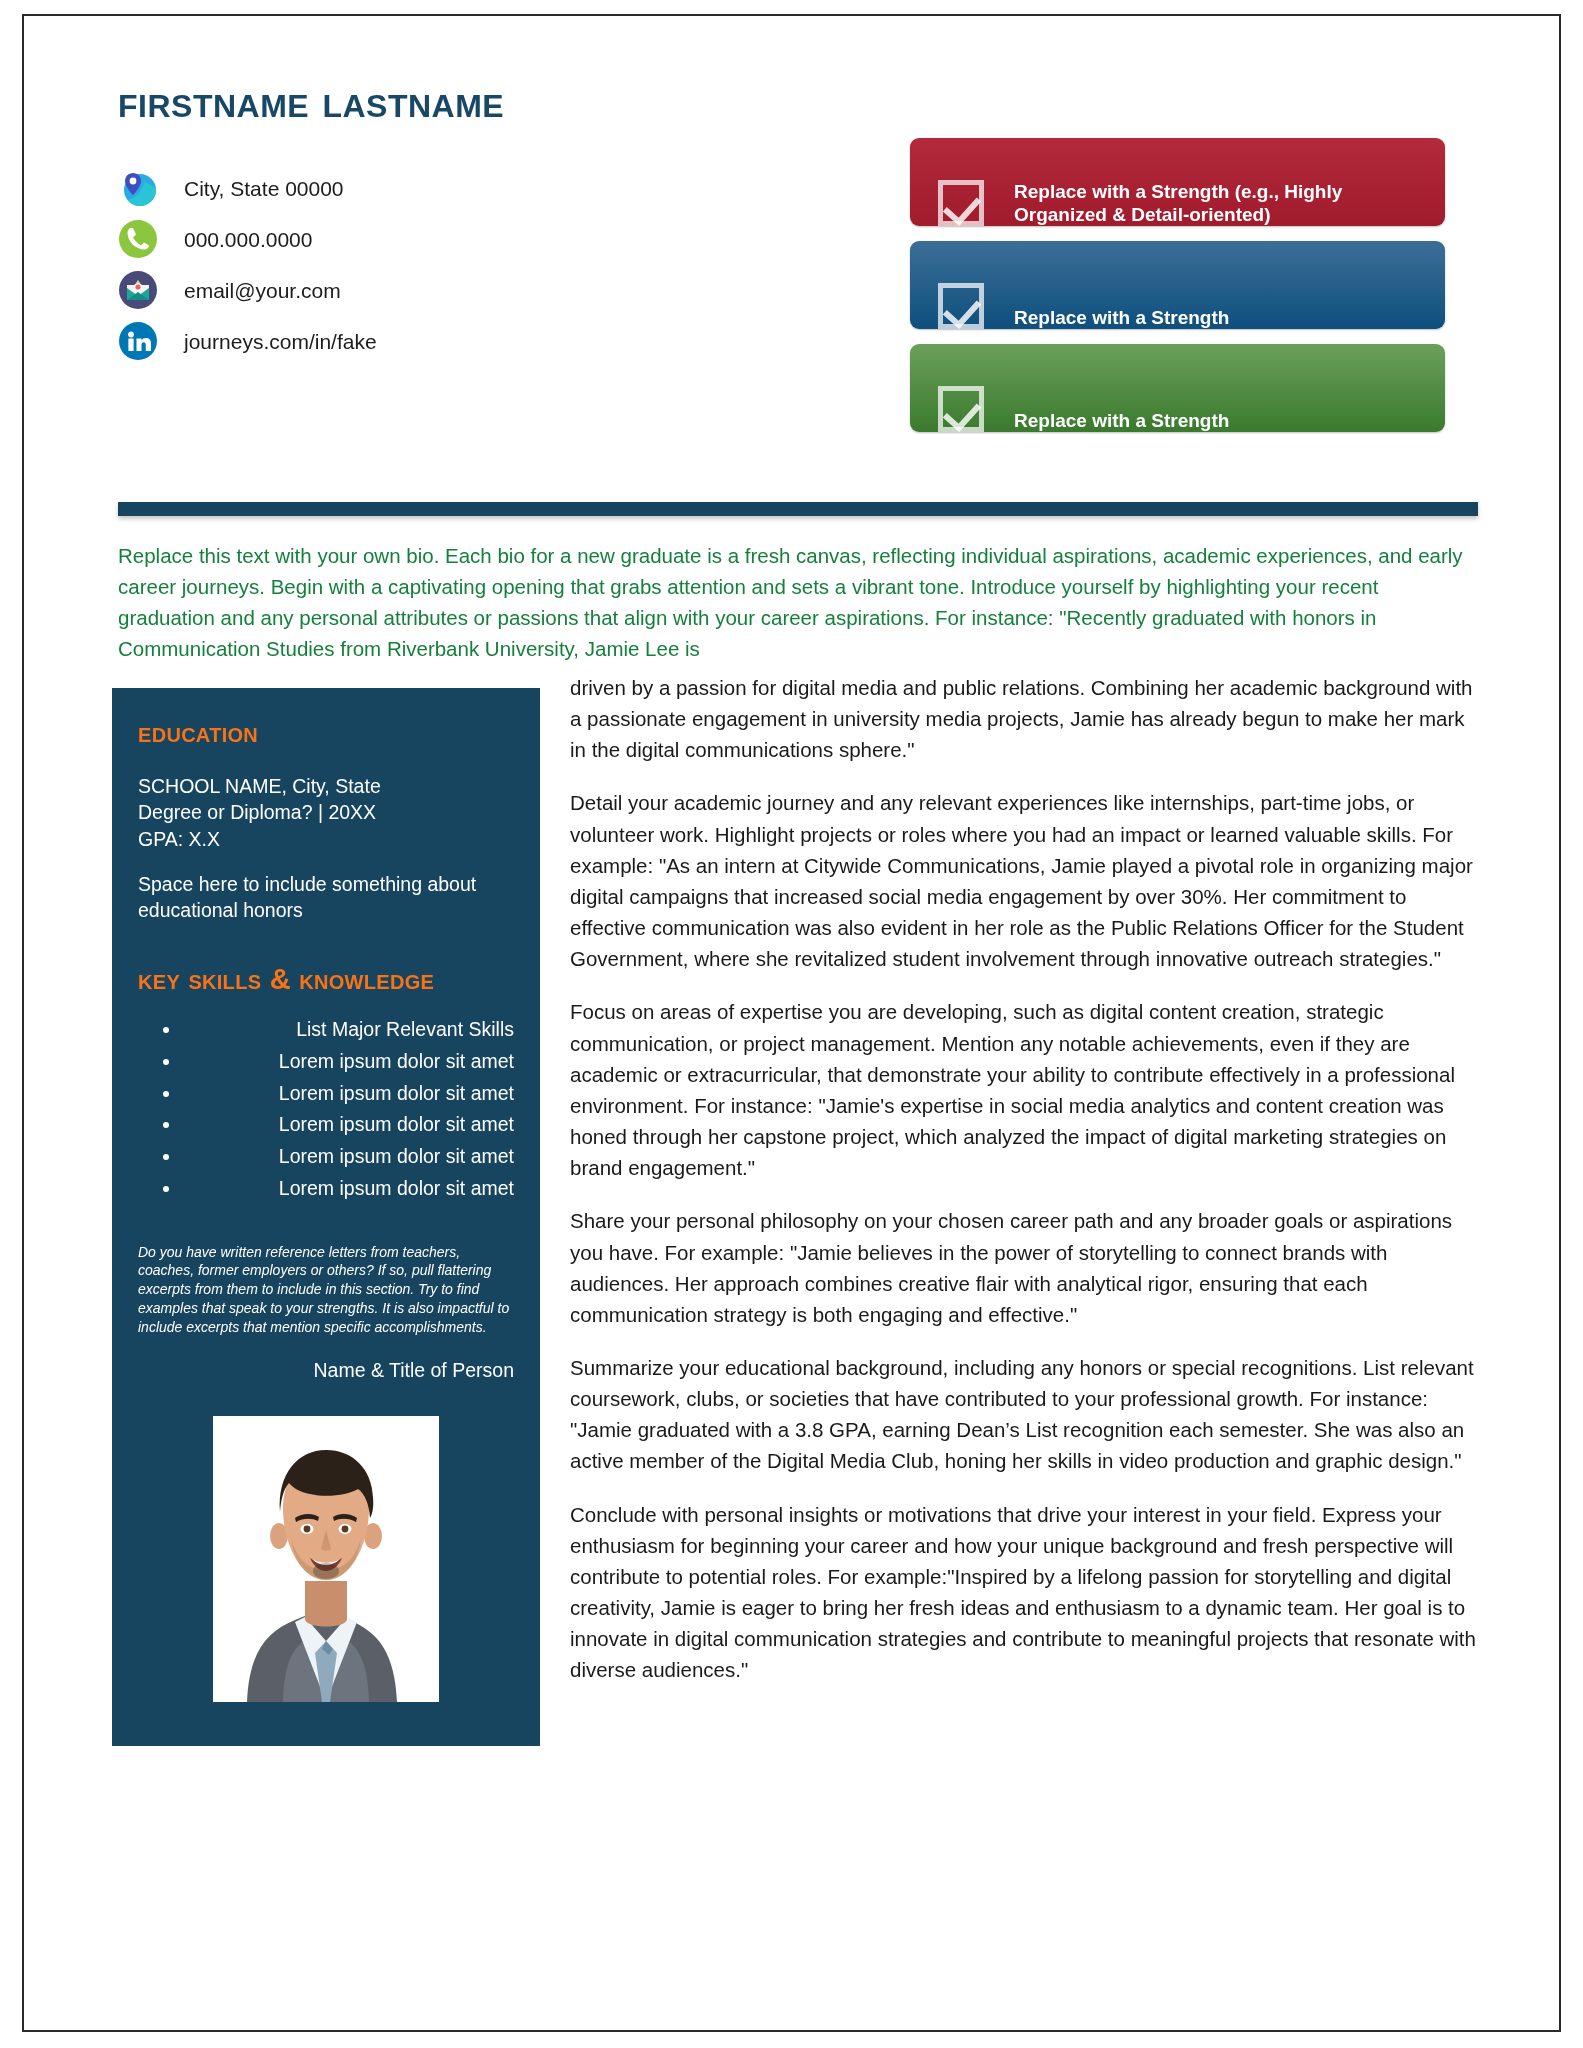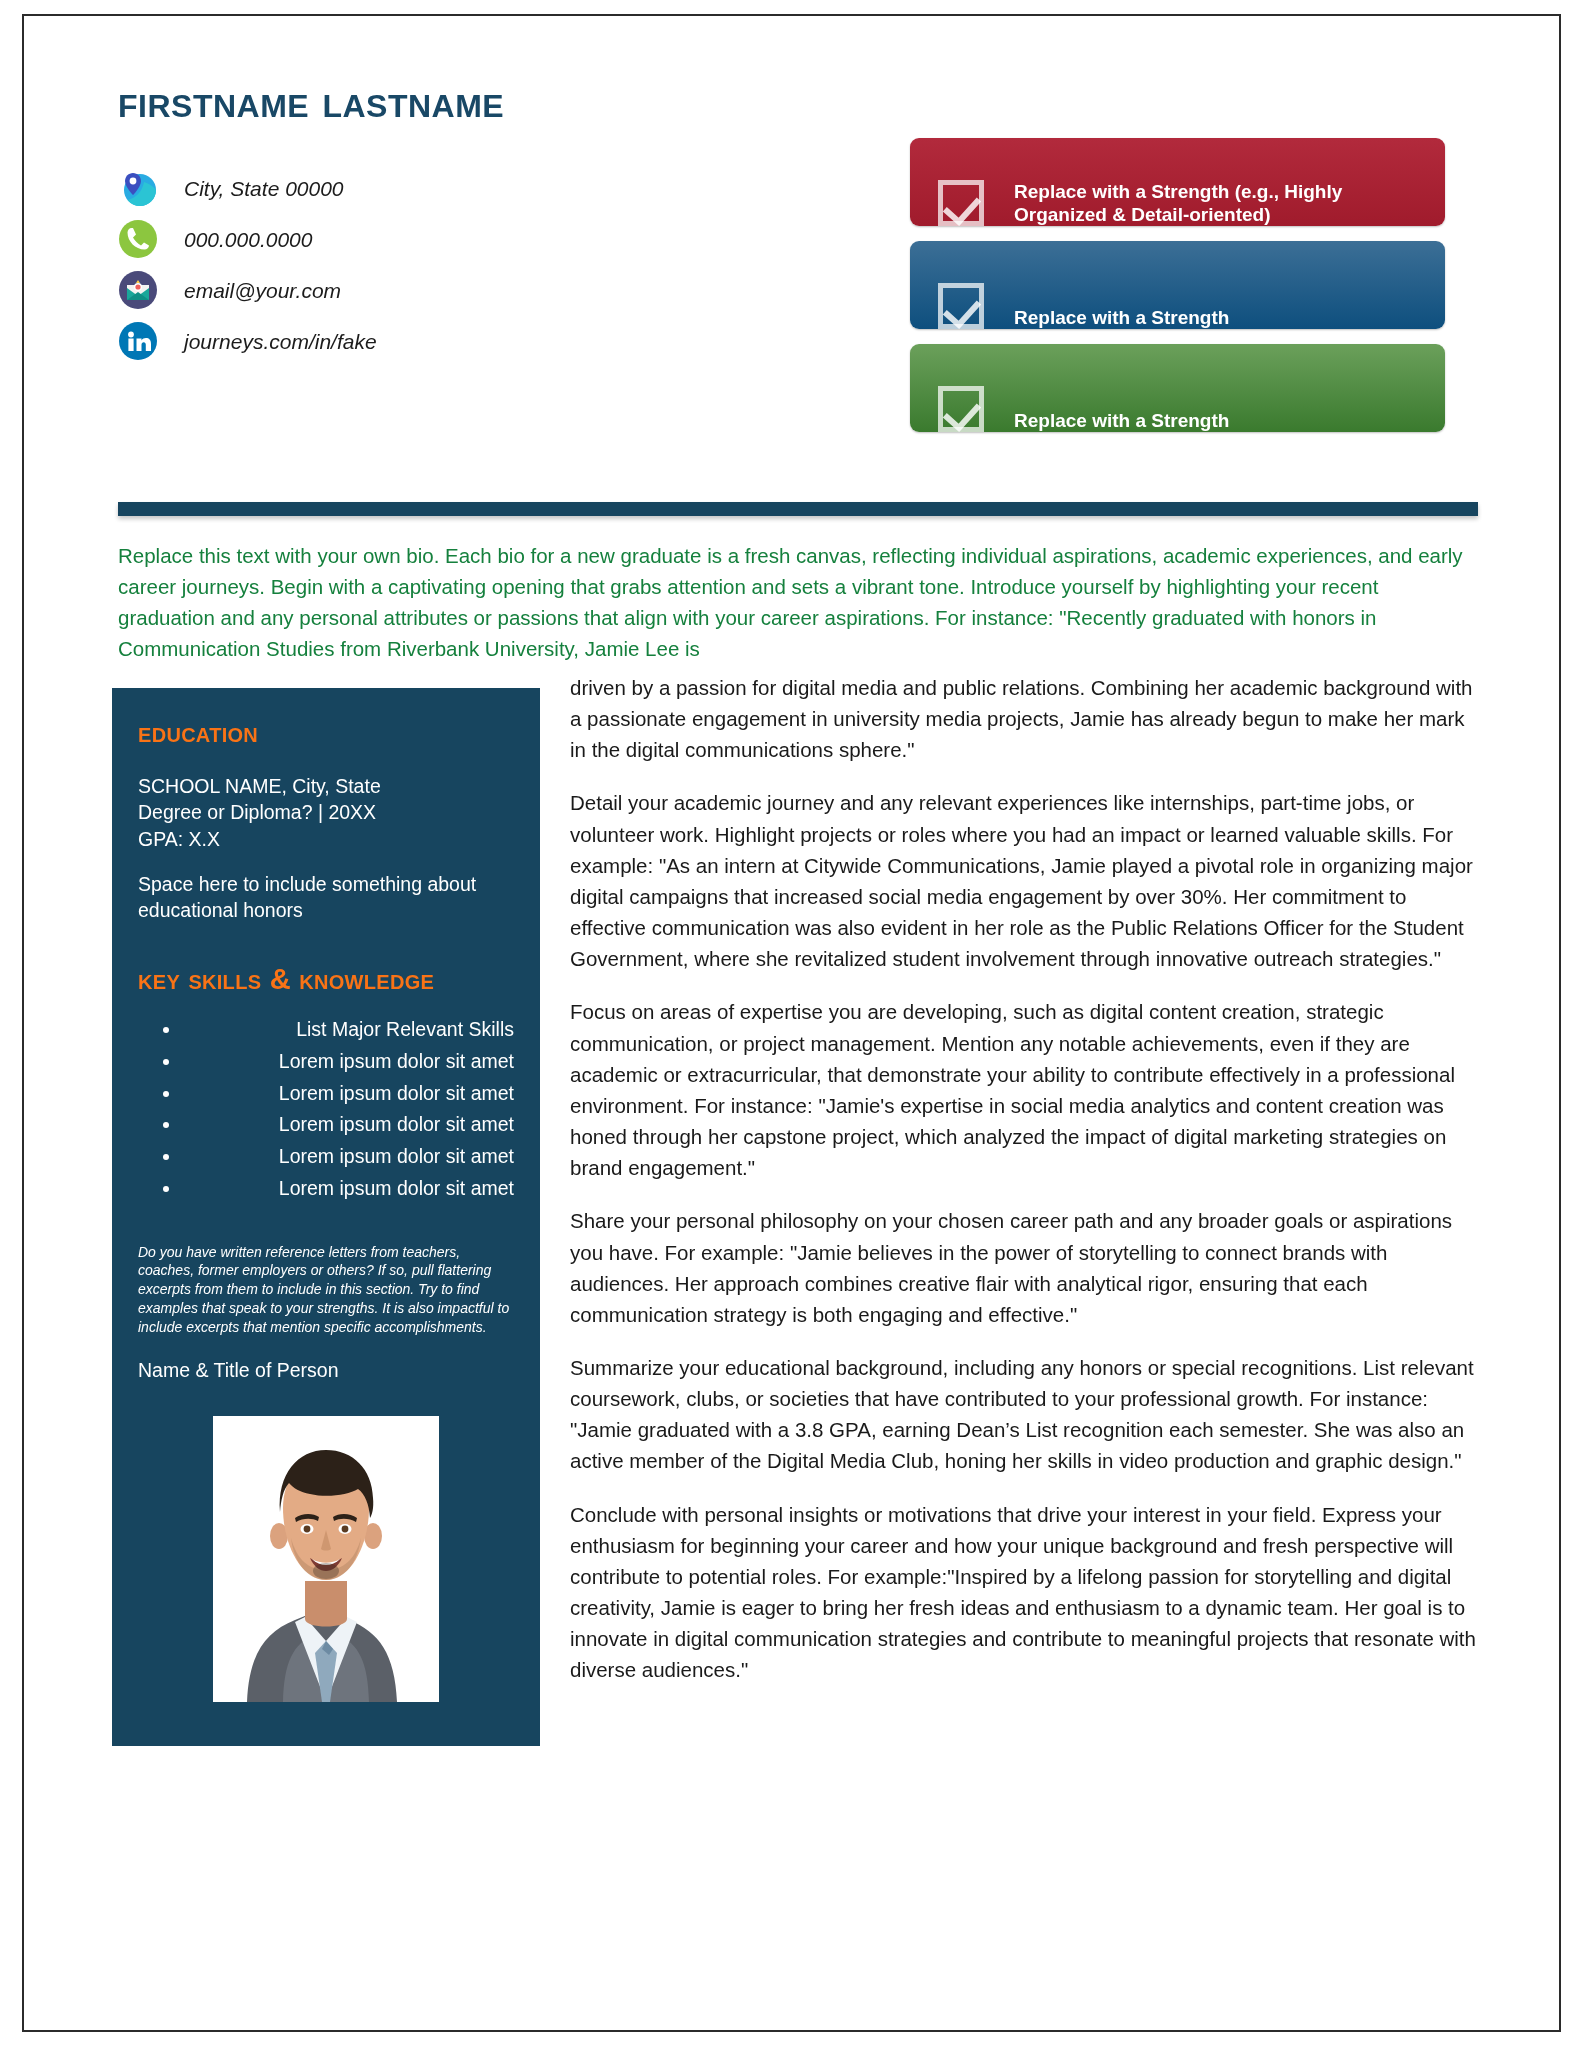--- a/index.html
+++ b/index.html
@@ -54,21 +54,20 @@
     margin: 0;
     padding: 0;
   }
   .name-title::first-letter { }
 
   .contact-list {
     margin-top: 44px;
     display: flex;
     flex-direction: column;
     gap: 11px;
-    font-style: italic;
   }
   .contact-row {
     display: flex;
     align-items: center;
     height: 40px;
   }
   .contact-icon {
     width: 40px;
     height: 40px;
     flex: 0 0 40px;
@@ -209,20 +208,21 @@
   .ref-text {
     font-style: italic;
     font-size: 14px;
     line-height: 1.34;
     margin-top: 40px;
   }
   .ref-name {
     font-size: 19.5px;
     margin-top: 22px;
     line-height: 1.3;
+    text-align: right;
   }
   .photo-frame {
     margin: 32px auto 0 auto;
     width: 226px;
     height: 286px;
     background: #ffffff;
     position: relative;
     overflow: hidden;
     display: block;
   }

